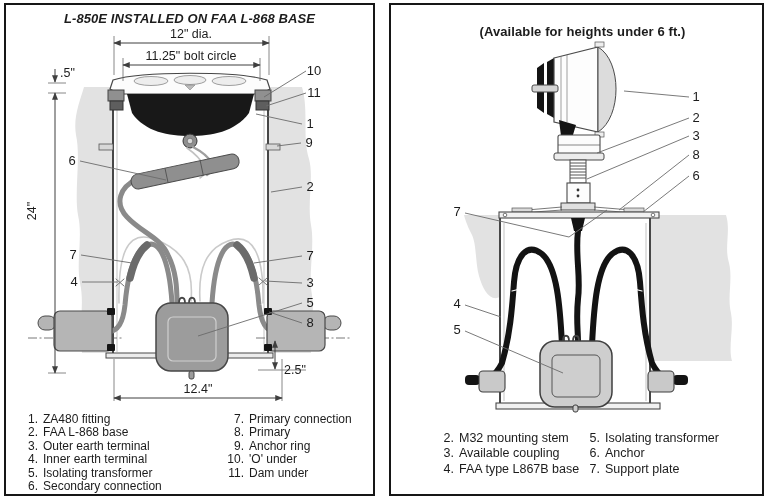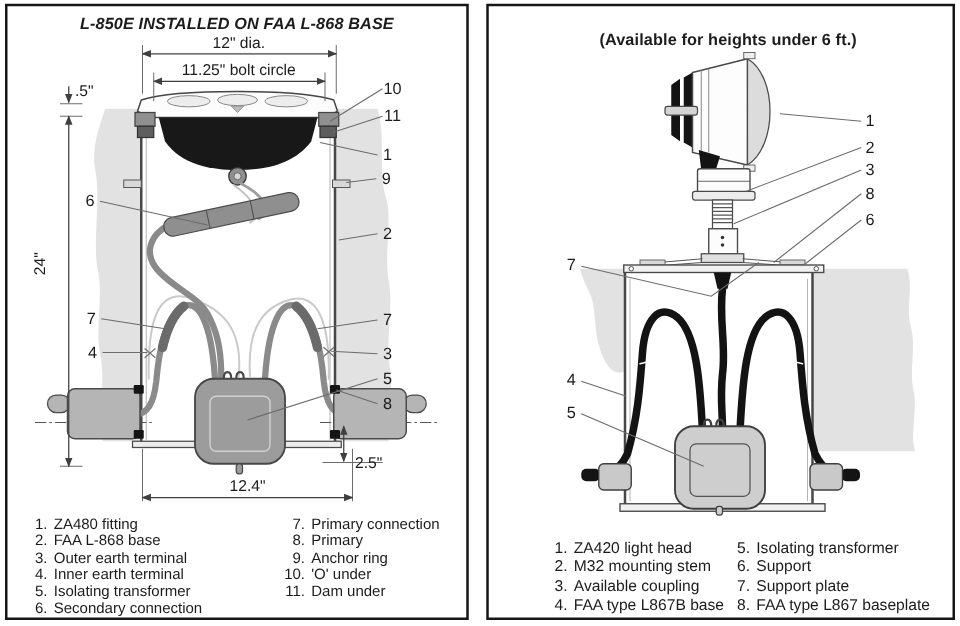--- a/index.html
+++ b/index.html
@@ -267,26 +267,24 @@
         <text class="cal" x="305" y="154" text-anchor="middle">8</text>
         <text class="cal" x="305" y="175" text-anchor="middle">6</text>
         <text class="cal" x="66" y="211" text-anchor="middle">7</text>
         <text class="cal" x="66" y="303" text-anchor="middle">4</text>
         <text class="cal" x="66" y="329" text-anchor="middle">5</text>
       </g>
     </svg>
 
     <div class="legend legend-r" style="top:426px;left:0;right:0;height:64px;">
       <div class="lcol" style="left:40px;">
-        <div class="lrow"><span class="lnum">1.</span><span>ZA420 light head</span></div>
         <div class="lrow"><span class="lnum">2.</span><span>M32 mounting stem</span></div>
         <div class="lrow"><span class="lnum">3.</span><span>Available coupling</span></div>
         <div class="lrow"><span class="lnum">4.</span><span>FAA type L867B base</span></div>
       </div>
       <div class="lcol" style="left:186px;">
         <div class="lrow"><span class="lnum">5.</span><span>Isolating transformer</span></div>
-        <div class="lrow"><span class="lnum">6.</span><span>Support</span></div>
+        <div class="lrow"><span class="lnum">6.</span><span>Anchor</span></div>
         <div class="lrow"><span class="lnum">7.</span><span>Support plate</span></div>
-        <div class="lrow"><span class="lnum">8.</span><span>FAA type L867 baseplate</span></div>
       </div>
     </div>
   </section>
 </div>
 
 </body></html>

